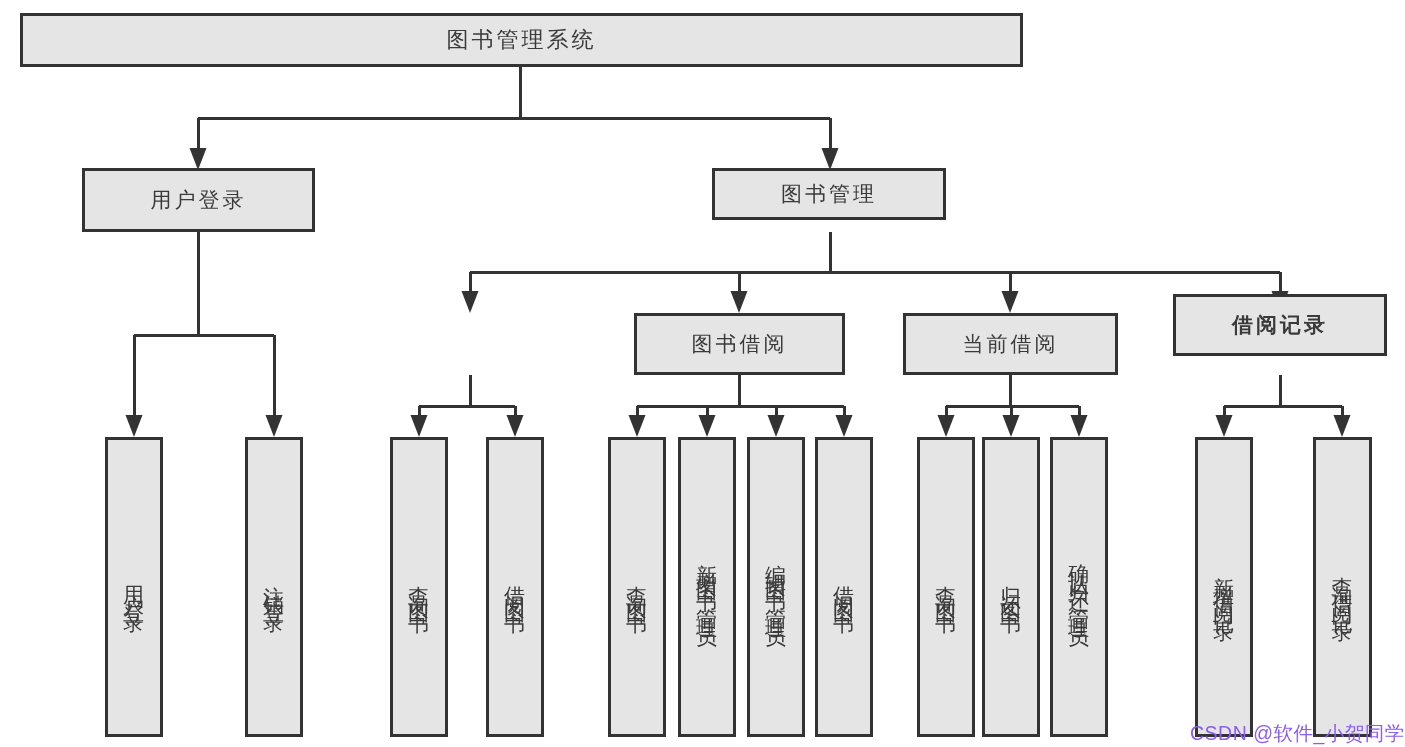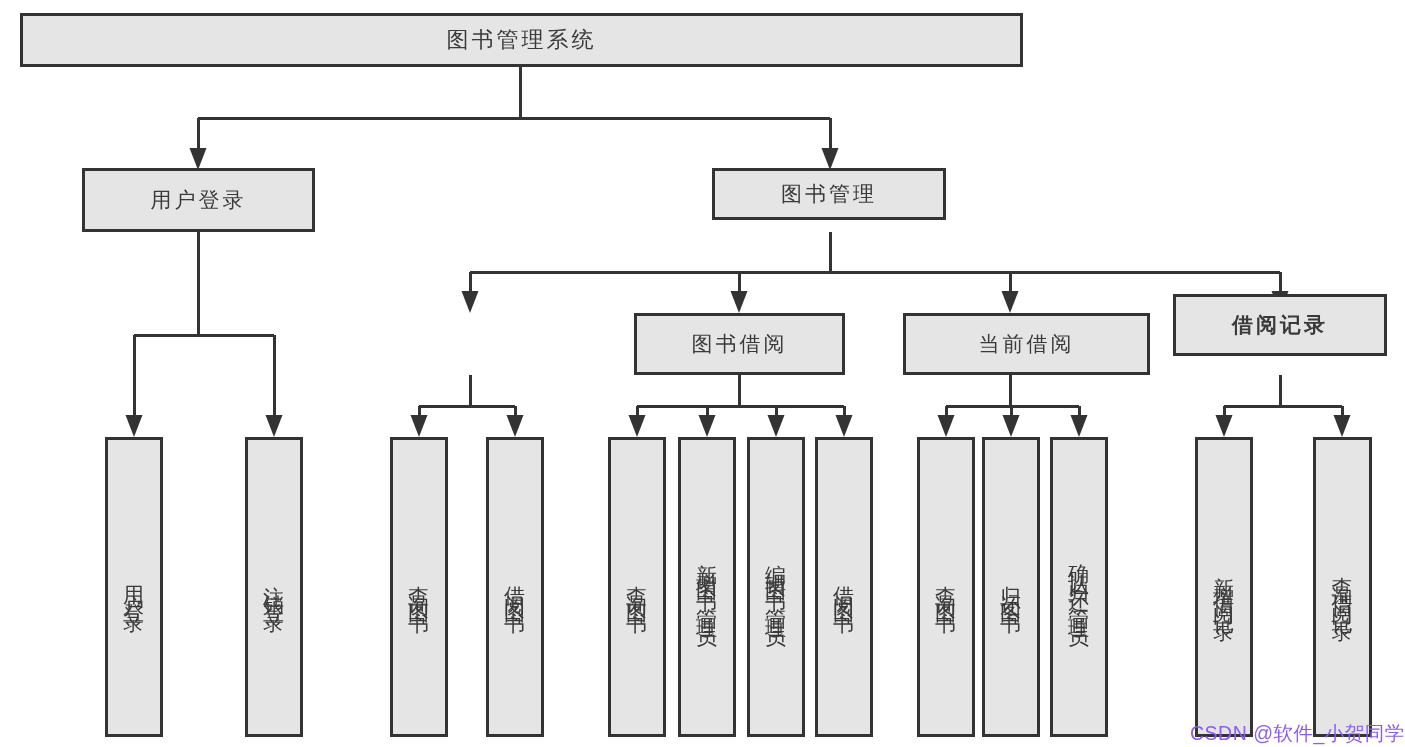--- a/index.html
+++ b/index.html
@@ -120,21 +120,21 @@
       <polygon points="1333.5,415 1350.5,415 1342,437"></polygon>
     </g>
   </svg>
 
   <div class="node title" style="left:20px; top:13px; width:1003px; height:54px;">图书管理系统</div>
 
   <div class="node" style="left:82px; top:168px; width:233px; height:64px;">用户登录</div>
   <div class="node" style="left:712px; top:168px; width:234px; height:52px;">图书管理</div>
 
   <div class="node" style="left:634px; top:313px; width:211px; height:62px;">图书借阅</div>
-  <div class="node" style="left:903px; top:313px; width:247px; height:62px;text-align:right;">当前借阅</div>
+  <div class="node" style="left:903px; top:313px; width:215px; height:62px;text-align:right;">当前借阅</div>
   <div class="node" style="left:1173px; top:294px; width:214px; height:62px;font-weight:bold;">借阅记录</div>
 
   <div class="node v" style="left:105px; top:437px; width:58px; height:300px;">用户登录</div>
   <div class="node v" style="left:245px; top:437px; width:58px; height:300px;">注销登录</div>
 
   <div class="node v" style="left:390px; top:437px; width:58px; height:300px;">查询图书</div>
   <div class="node v" style="left:486px; top:437px; width:58px; height:300px;">借阅图书</div>
 
   <div class="node v" style="left:608px; top:437px; width:58px; height:300px;">查询图书</div>
   <div class="node v" style="left:678px; top:437px; width:58px; height:300px;">新增图书（管理员）</div>

